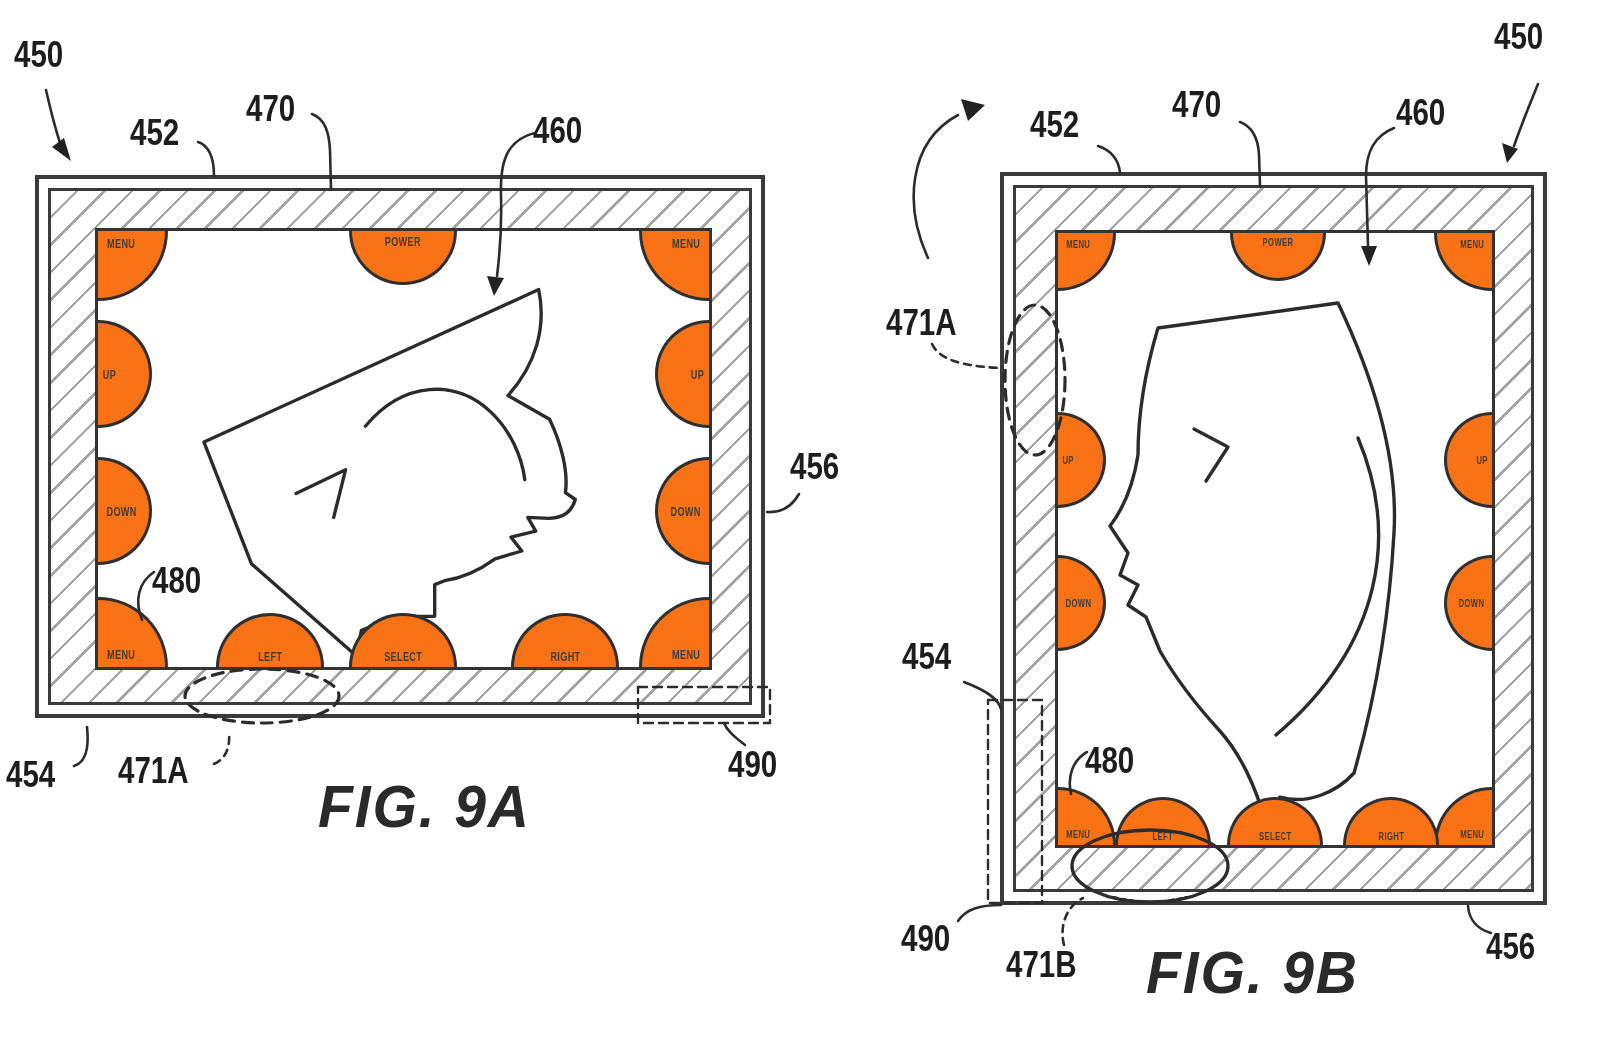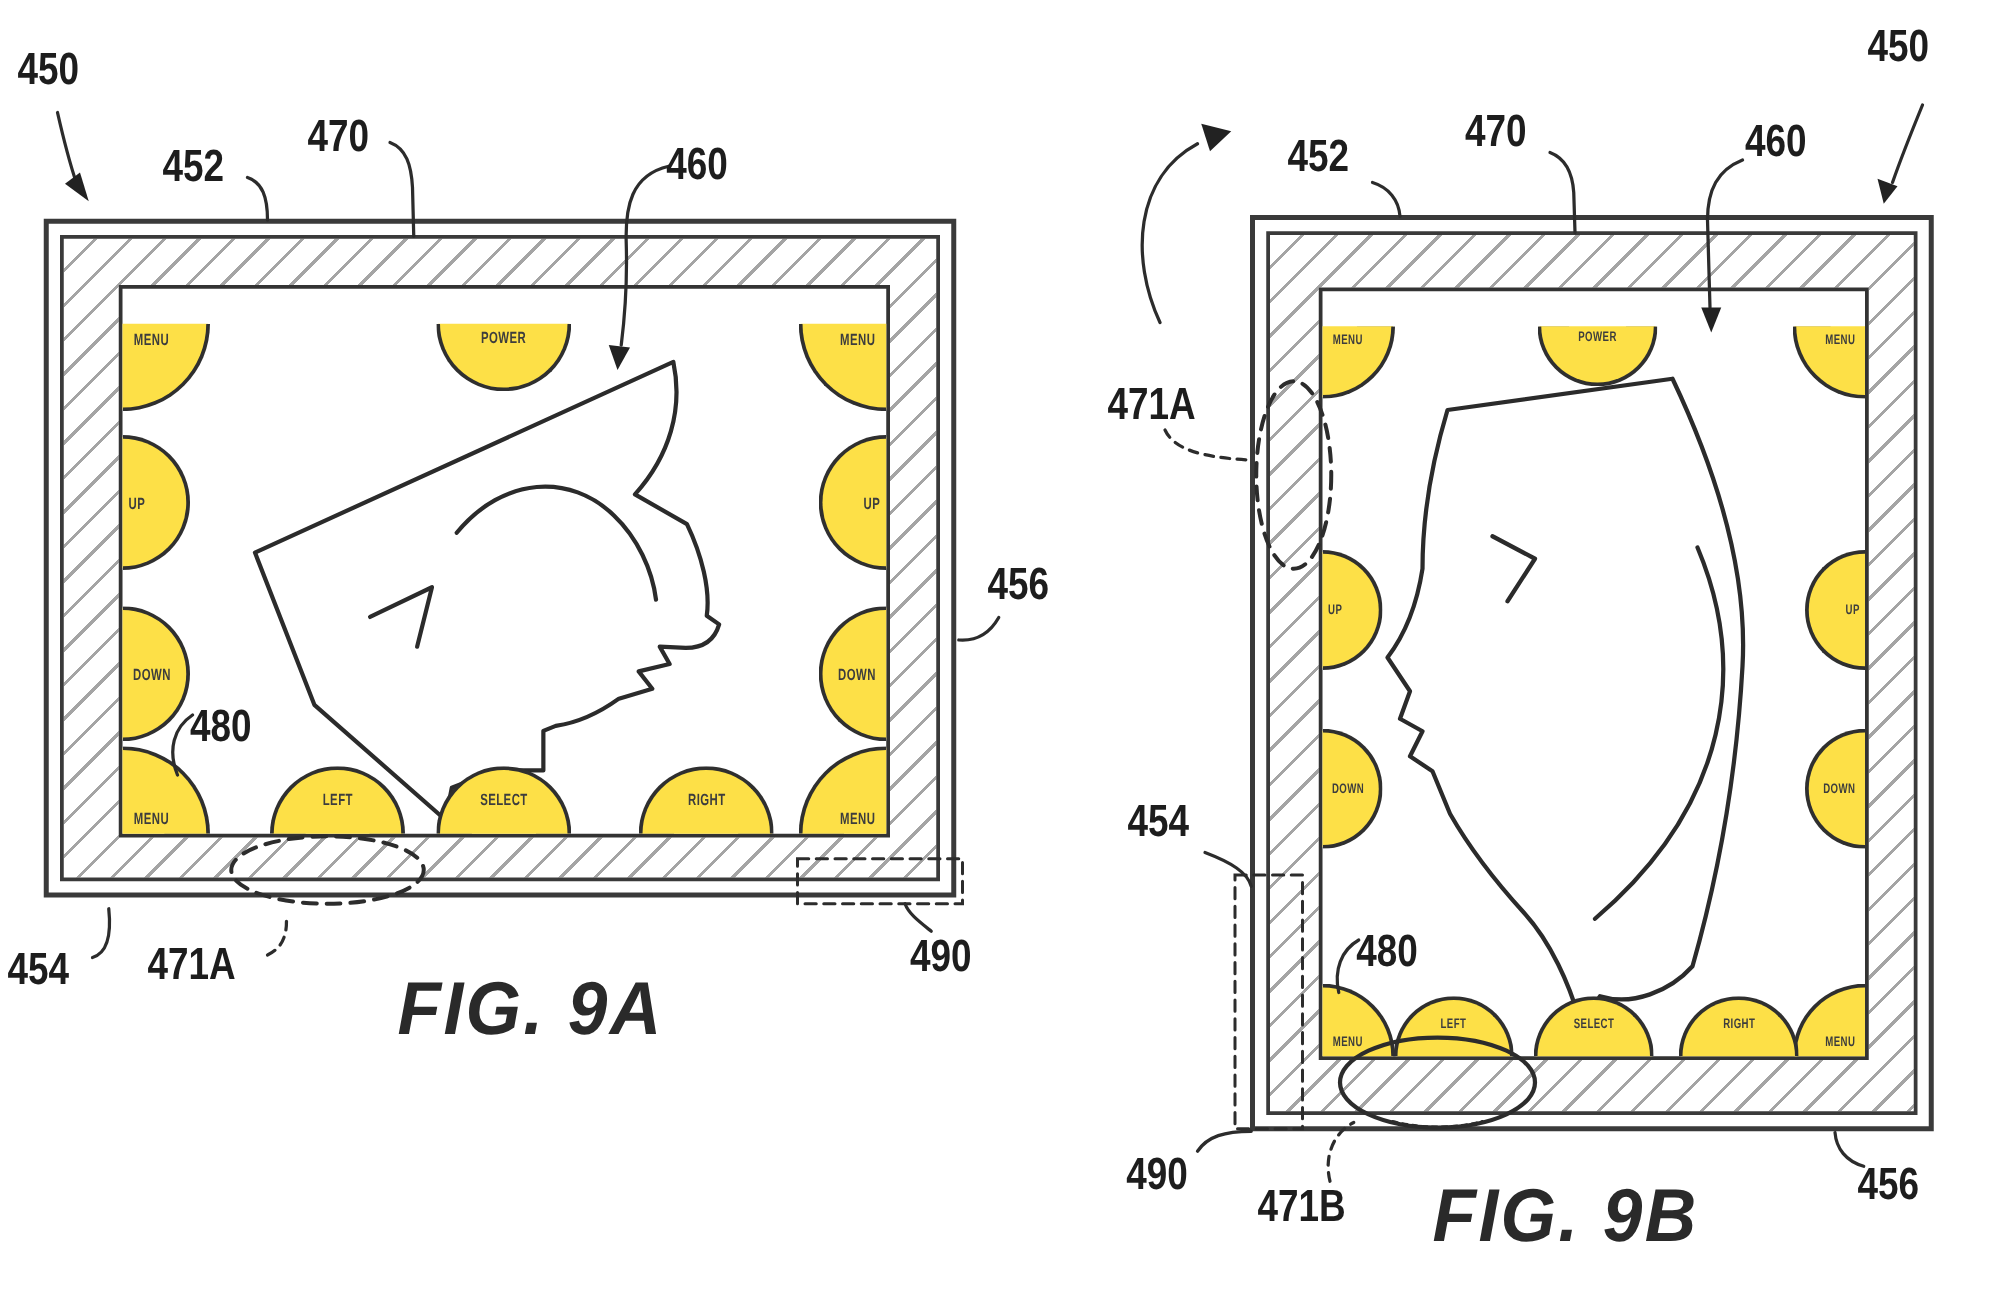--- a/index.html
+++ b/index.html
@@ -8,32 +8,32 @@
 
   
   .device{position:absolute;border:4px solid #3a3a3a;background:#fff;}
   .bezel{position:absolute;inset:9px;border:3px solid #3a3a3a;
          background:repeating-linear-gradient(135deg,
             rgba(255,255,255,0) 0px, rgba(255,255,255,0) 17px,
             rgba(90,90,90,.55) 17px, rgba(90,90,90,.55) 19.5px);}
   .screen{position:absolute;background:#ffffff;border:3px solid #333;}
 
   
-  .btn{position:absolute;background:#fde047;display:flex;box-sizing:border-box;
-       border:0 solid #2f2f2f;margin-top:28px;}
+  .btn{position:absolute;background:#f97316;display:flex;box-sizing:border-box;
+       border:0 solid #2f2f2f;}
   .blab{font-weight:bold;color:#3d3d3d;transform:scaleX(.70);transform-origin:center;
         letter-spacing:.5px;white-space:nowrap;}
   #figA .blab{font-size:13px;}
   #figB .blab{font-size:11px;}
 
   
   .sc-top{border-width:0 3px 3px 3px;border-radius:0 0 999px 999px;
           align-items:flex-start;justify-content:center;padding-top:3px;text-align:center;}
   .sc-bottom{border-width:3px 3px 0 3px;border-radius:999px 999px 0 0;
-          align-items:flex-end;justify-content:center;padding-bottom:20px;}
+          align-items:flex-end;justify-content:center;padding-bottom:3px;}
   .sc-left{border-width:3px 3px 3px 0;border-radius:0 999px 999px 0;
           align-items:center;justify-content:flex-start;padding-left:2px;}
   .sc-right{border-width:3px 0 3px 3px;border-radius:999px 0 0 999px;
           align-items:center;justify-content:flex-end;padding-right:2px;}
   
   .qc-tl{border-width:0 3px 3px 0;border-bottom-right-radius:100%;
          align-items:flex-start;justify-content:flex-start;padding:5px 0 0 3px;}
   .qc-tr{border-width:0 0 3px 3px;border-bottom-left-radius:100%;
          align-items:flex-start;justify-content:flex-end;padding:5px 3px 0 0;}
   .qc-bl{border-width:3px 3px 0 0;border-top-right-radius:100%;

